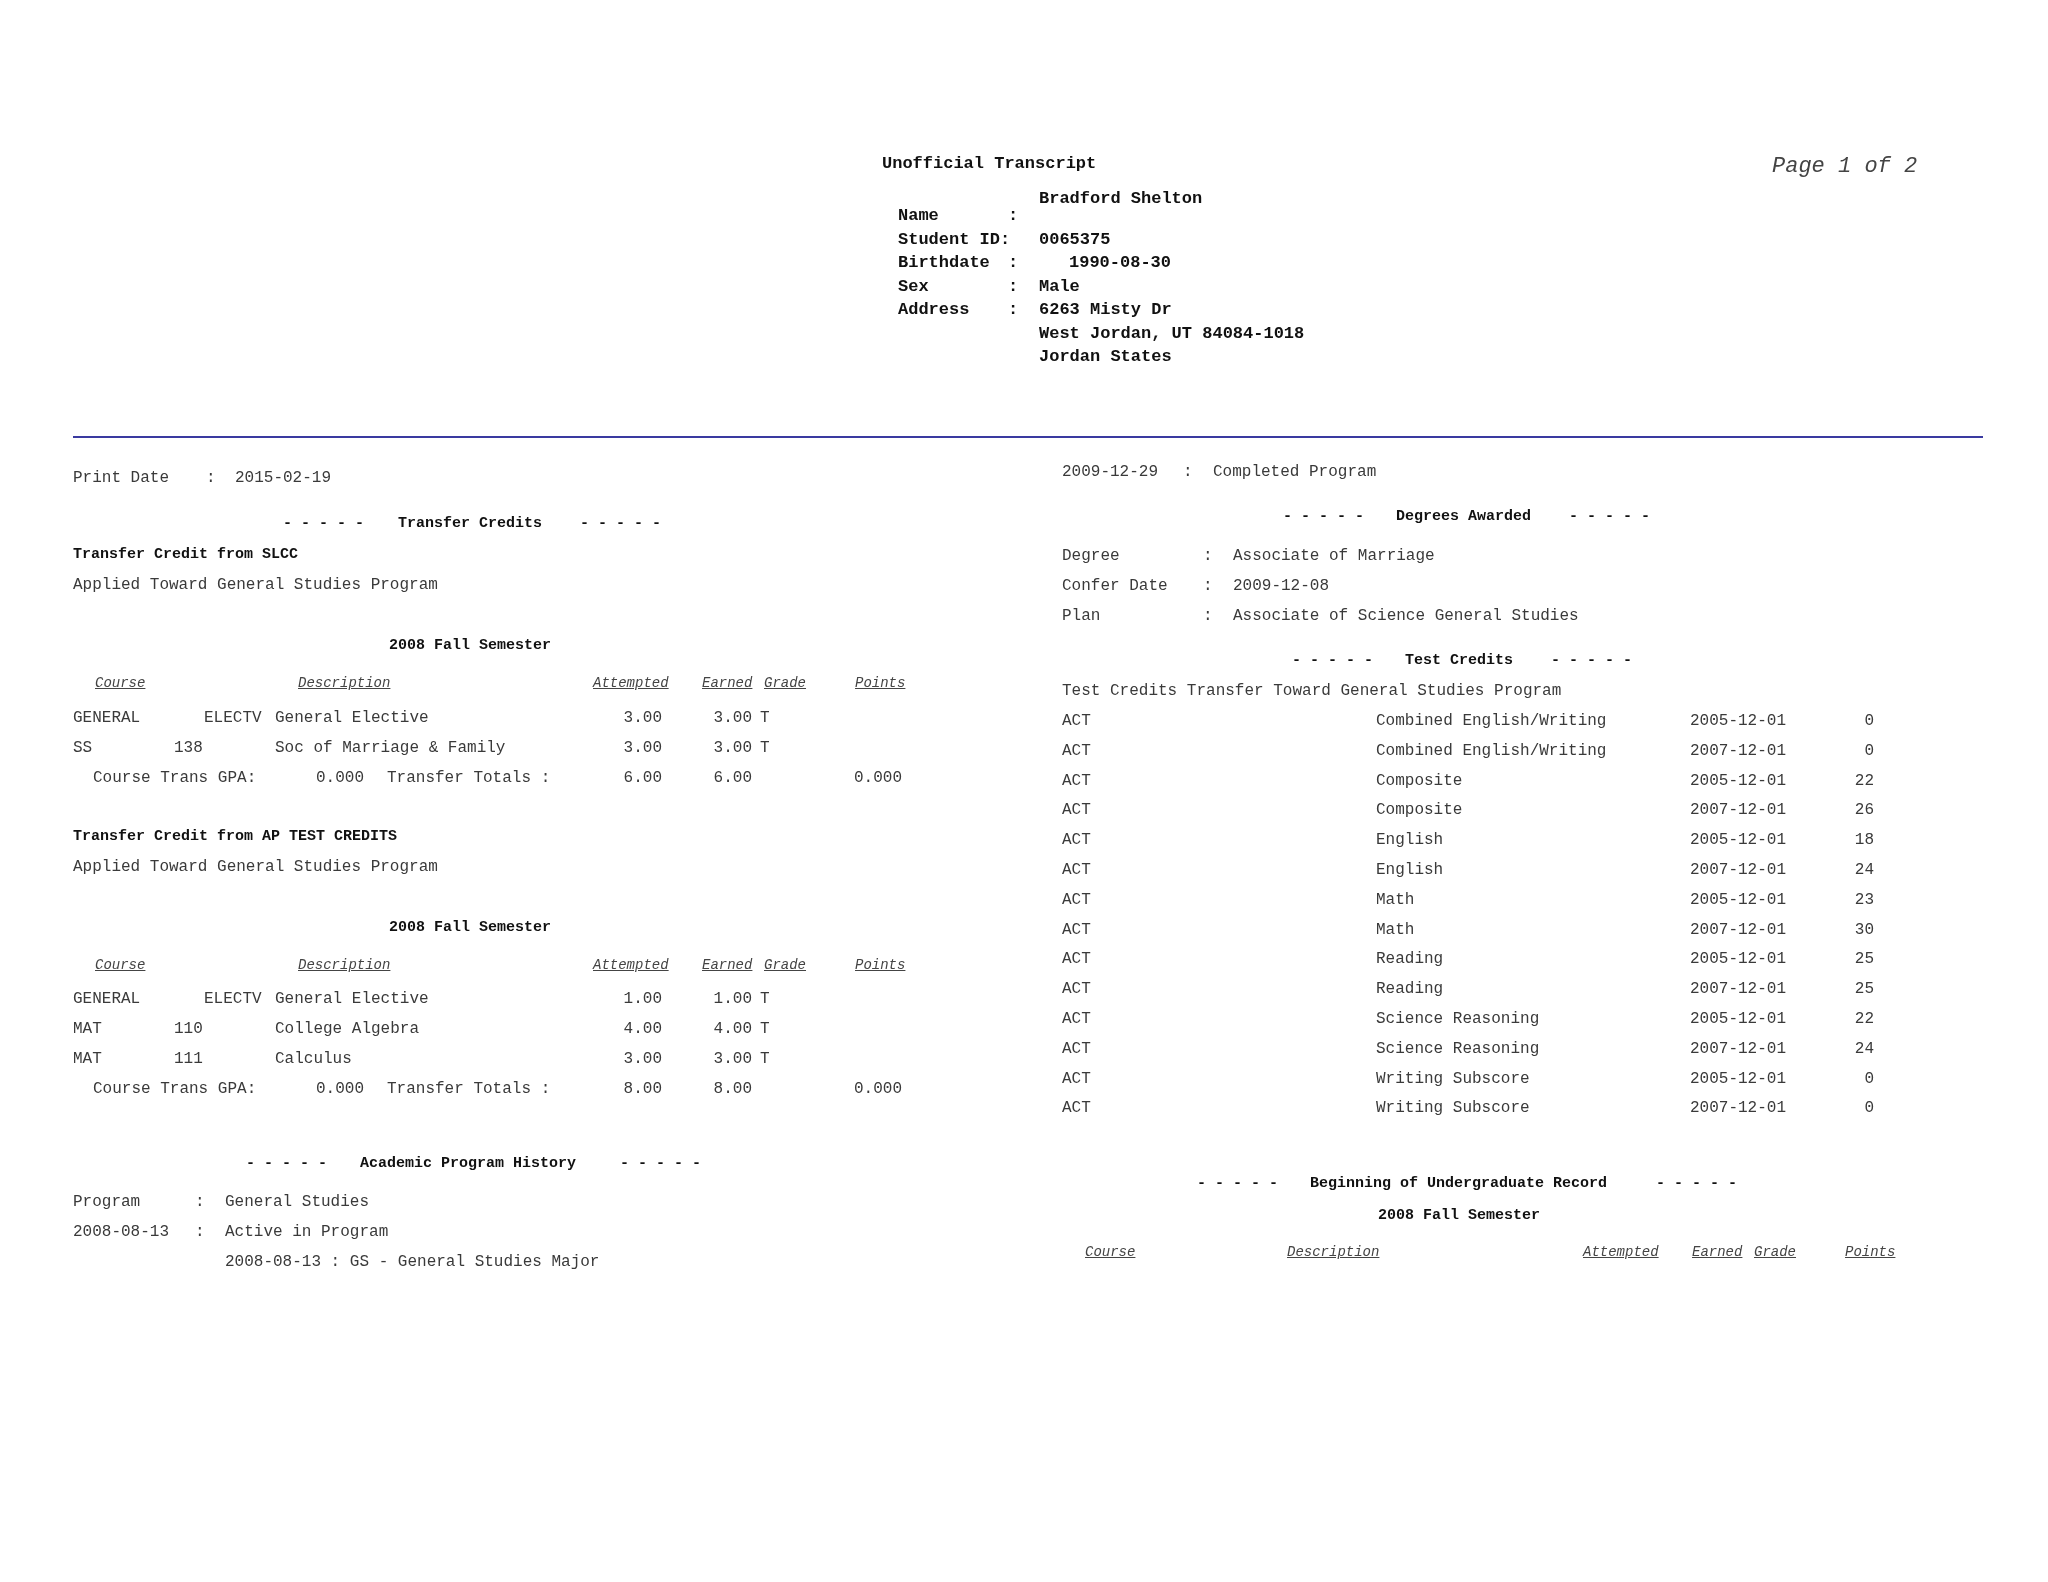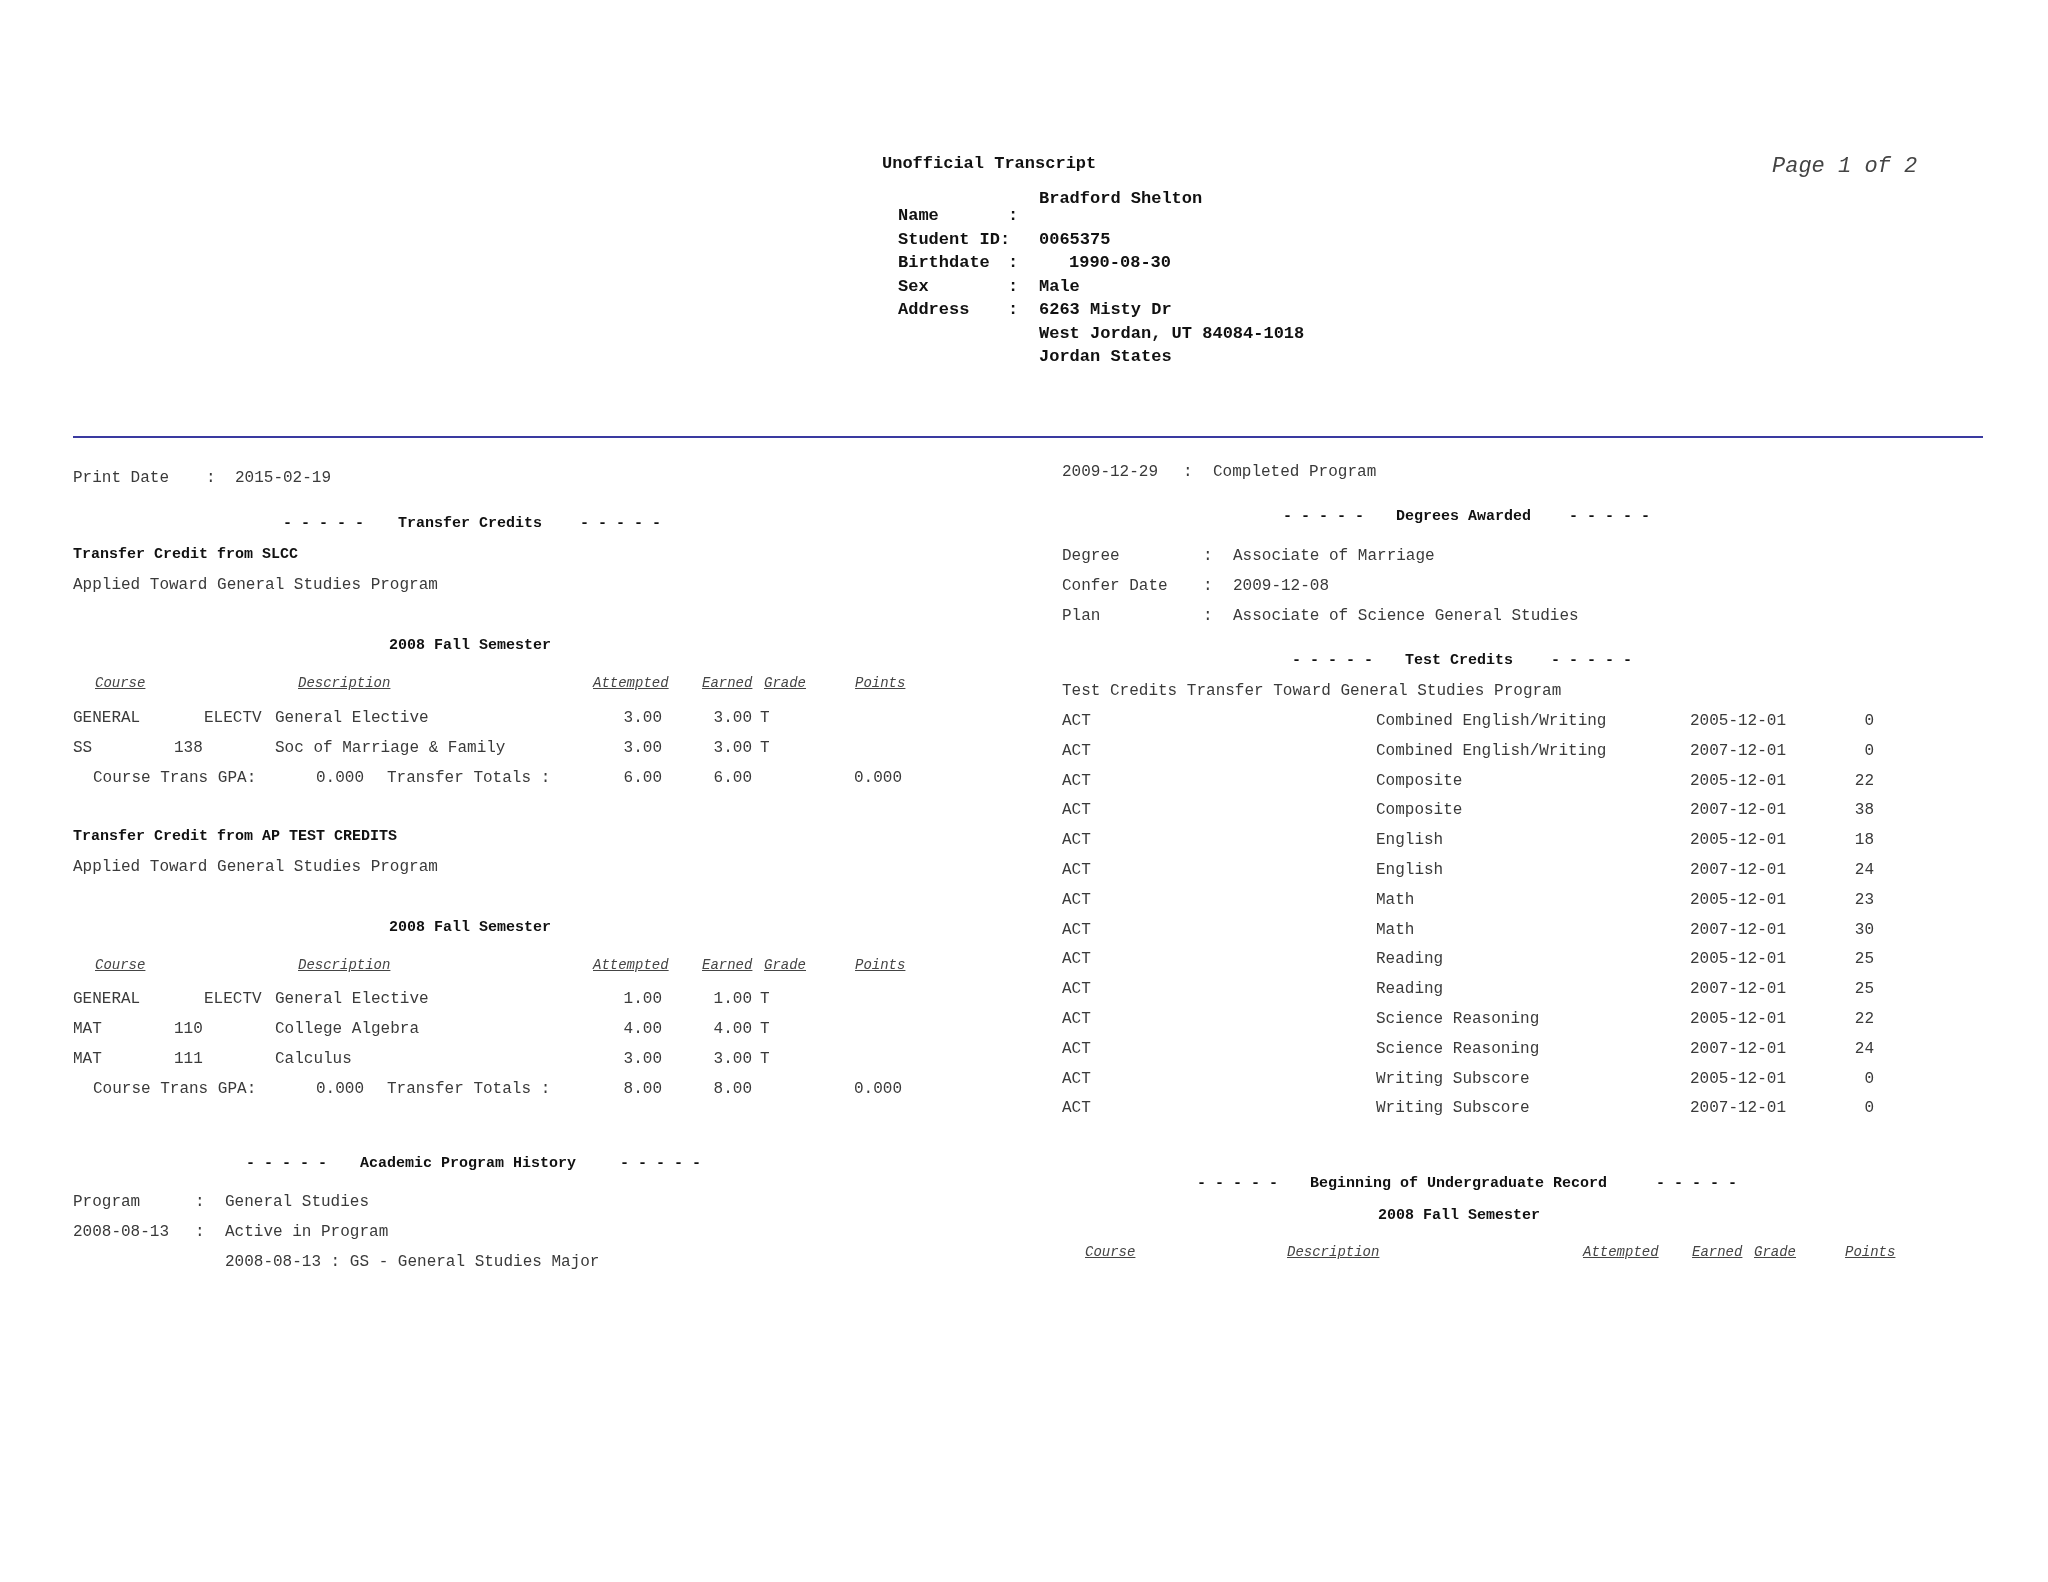--- a/index.html
+++ b/index.html
@@ -192,21 +192,21 @@
     <div>
       <div class="abs reg" style="top: 772px; left: 1062px;">ACT</div>
       <div class="abs reg" style="top: 772px; left: 1376px;">Composite</div>
       <div class="abs reg" style="top: 772px; left: 1690px;">2005-12-01</div>
       <div class="abs reg r" style="top: 772px; left: 1826px; width: 48px;">22</div>
     </div>
     <div>
       <div class="abs reg" style="top: 801px; left: 1062px;">ACT</div>
       <div class="abs reg" style="top: 801px; left: 1376px;">Composite</div>
       <div class="abs reg" style="top: 801px; left: 1690px;">2007-12-01</div>
-      <div class="abs reg r" style="top: 801px; left: 1826px; width: 48px;">38</div>
+      <div class="abs reg r" style="top: 801px; left: 1826px; width: 48px;">26</div>
     </div>
     <div>
       <div class="abs reg" style="top: 831px; left: 1062px;">ACT</div>
       <div class="abs reg" style="top: 831px; left: 1376px;">English</div>
       <div class="abs reg" style="top: 831px; left: 1690px;">2005-12-01</div>
       <div class="abs reg r" style="top: 831px; left: 1826px; width: 48px;">18</div>
     </div>
     <div>
       <div class="abs reg" style="top: 861px; left: 1062px;">ACT</div>
       <div class="abs reg" style="top: 861px; left: 1376px;">English</div>

